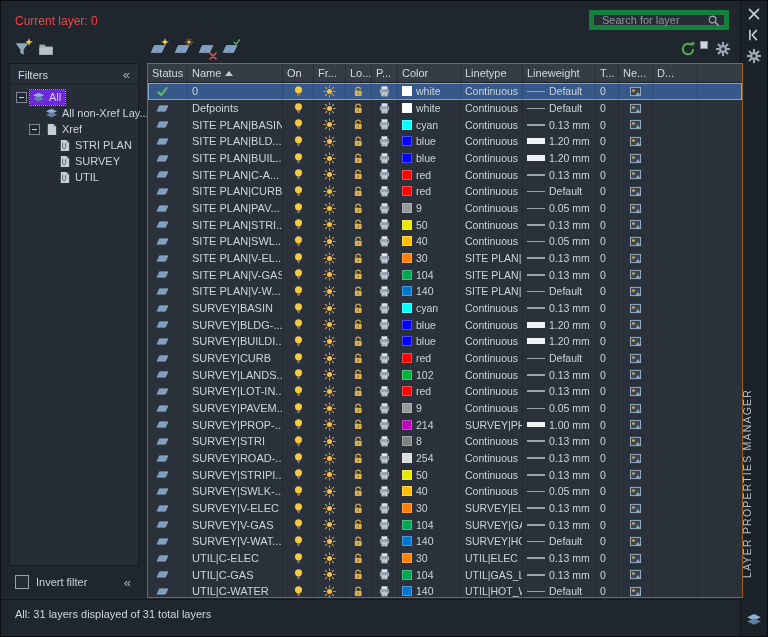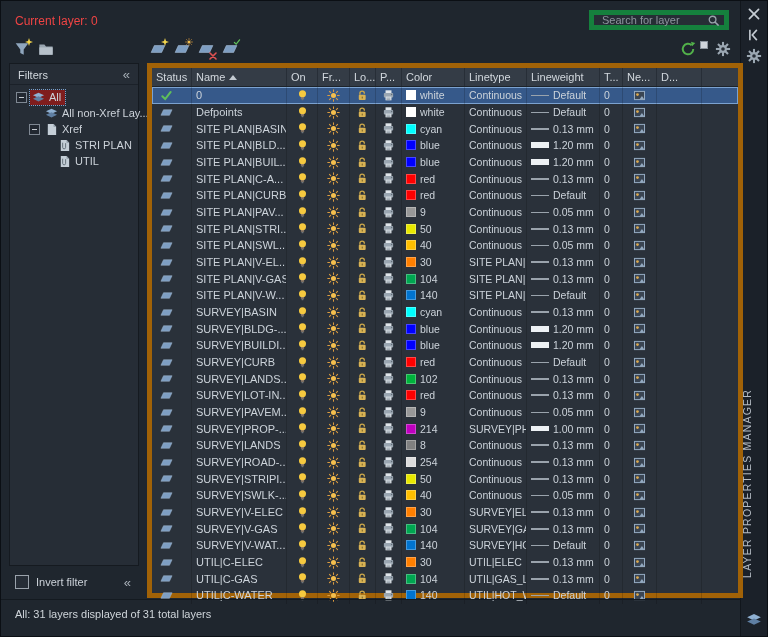--- a/index.html
+++ b/index.html
@@ -37,29 +37,29 @@
   
   .fpanel{position:absolute;left:8px;top:62px;width:130px;height:503px;background:#262d36;border:1px solid #151a20;box-sizing:border-box;}
   .fhead{display:flex;justify-content:space-between;align-items:center;padding:4px 8px 3px 8px;border-bottom:1px solid #1b2129;}
   .fhead .t{font-size:11px;color:#d2d8de;}
   .chev{font-size:13px;color:#a8b0b8;line-height:1;cursor:pointer;}
   .ftree{padding-top:4px;}
   .titem{display:flex;align-items:center;height:16px;font-size:11px;color:#ccd2d9;white-space:nowrap;cursor:pointer;}
   .expander{width:9px;height:9px;border:1px solid #7f8893;background:#222831;margin-right:3px;flex:none;position:relative;box-sizing:content-box;}
   .expander .minus{position:absolute;left:2px;top:4px;width:5px;height:1px;background:#c6ccd2;}
   .tbox{display:flex;align-items:center;gap:4px;padding:1px 4px 1px 2px;}
-  .titem.sel .tbox{background:#7f1d1d;outline:1px dotted #7aa0cc;}
+  .titem.sel .tbox{background:#6d28d9;outline:1px dotted #7aa0cc;}
   .tlabel{overflow:hidden;}
 
   .invert{position:absolute;left:8px;top:570px;width:130px;height:22px;display:flex;align-items:center;box-sizing:border-box;padding:0 8px 0 6px;}
   .cb{width:12px;height:12px;border:1px solid #9aa2ab;background:#262d36;margin-right:7px;flex:none;cursor:pointer;}
   .invert .lbl{font-size:11px;color:#ccd2d9;flex:1;}
 
   
-  .table{position:absolute;left:146px;top:62px;width:596px;height:535px;background:#2a313a;border:5px solid #a16207;box-sizing:border-box;}
+  .table{position:absolute;left:146px;top:62px;width:596px;height:535px;background:#2a313a;border:1px solid #a16207;box-sizing:border-box;}
   .thead{display:flex;height:18px;background:#343c46;border-bottom:1px solid #1d232a;}
   .hcell{display:flex;align-items:center;box-sizing:border-box;padding-left:4px;font-size:11px;color:#d2d8de;
     border-right:1px solid #272e37;white-space:nowrap;overflow:hidden;flex:none;cursor:pointer;}
   .sort{width:0;height:0;border-left:4px solid transparent;border-right:4px solid transparent;border-bottom:5px solid #c3cad1;margin-left:4px;}
   .tbody{position:relative;}
   .trow{display:flex;height:16.68px;box-sizing:border-box;}
   .trow.selected{background:#36598A;box-shadow:inset 0 0 0 1px #7BA2D0;}
   .c{display:flex;align-items:center;box-sizing:border-box;padding-left:4px;border-right:1px solid rgba(0,0,0,0.16);
     font-size:10.5px;color:#ccd3da;white-space:nowrap;overflow:hidden;flex:none;}
   .c-status{width:40px;justify-content:flex-start;padding-left:8px;}
@@ -315,20 +315,29 @@
             </svg>
       <span class="tlabel">STRI PLAN</span>
     </span>
   </div>
         <div class="titem" style="padding-left: 32px;">
     <span class="expander" style="visibility: hidden;"></span>
     <span class="tbox">
       <svg class="ic">
               <use href="#i-clip"></use>
             </svg>
+      <span class="tlabel">SURVEY</span>
+    </span>
+  </div>
+        <div class="titem" style="padding-left: 32px;">
+    <span class="expander" style="visibility: hidden;"></span>
+    <span class="tbox">
+      <svg class="ic">
+              <use href="#i-clip"></use>
+            </svg>
       <span class="tlabel">UTIL</span>
     </span>
   </div>
       </div>
   </div>
 
   <div class="invert">
     <span class="cb"></span>
     <span class="lbl">Invert filter</span>
     <span class="chev">«</span>
@@ -1426,21 +1435,21 @@
     <div class="c c-d"></div>
     <div class="c c-filler"></div>
   </div>
         <div class="trow">
     <div class="c c-status">
 
       <svg class="ic">
               <use href="#i-sheet"></use>
             </svg>
     </div>
-    <div class="c c-name">SURVEY|LANDS</div>
+    <div class="c c-name">SURVEY|STRI</div>
     <div class="c c-on">
       <svg class="ic">
               <use href="#i-bulb"></use>
             </svg>
     </div>
     <div class="c c-fr">
       <svg class="ic">
               <use href="#i-sun"></use>
             </svg>
     </div>

